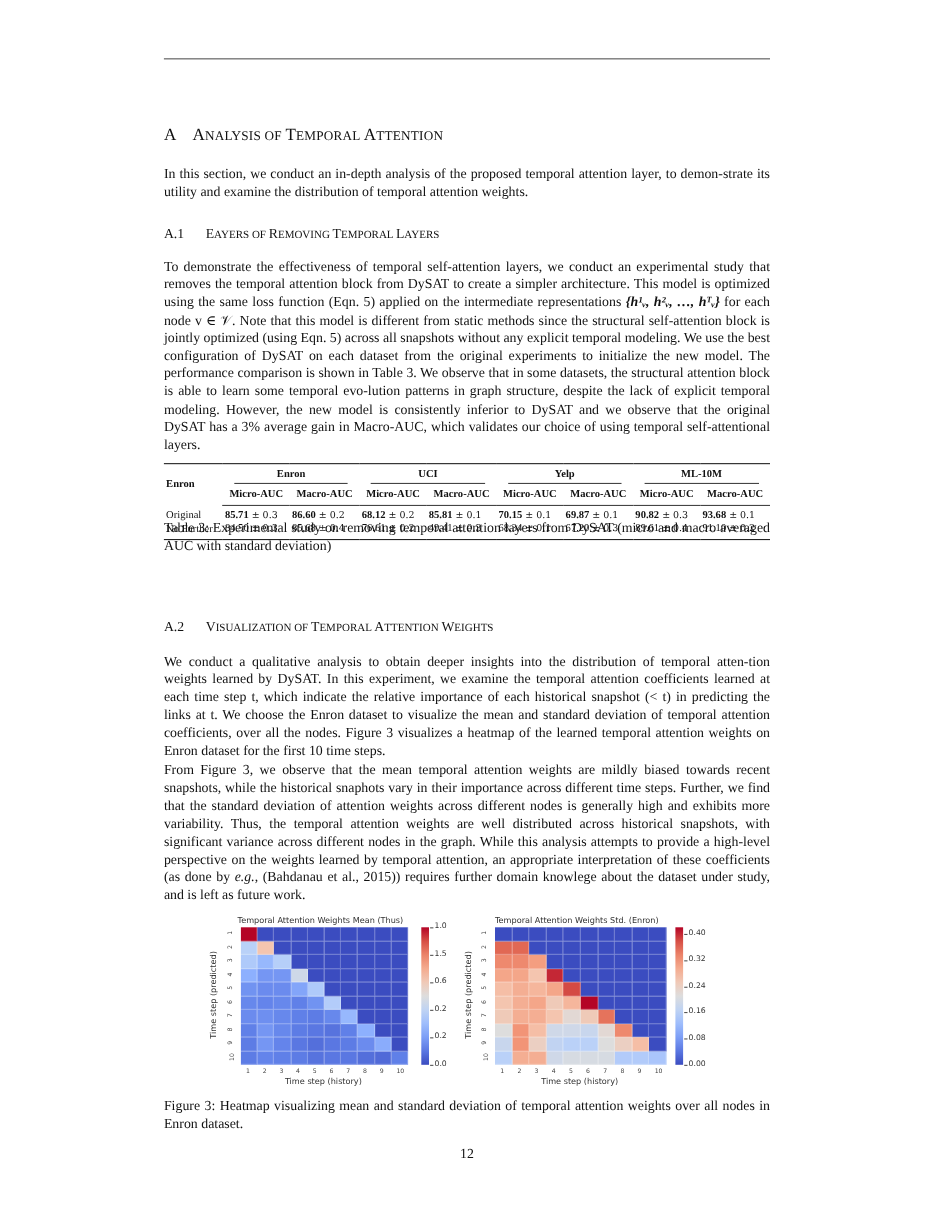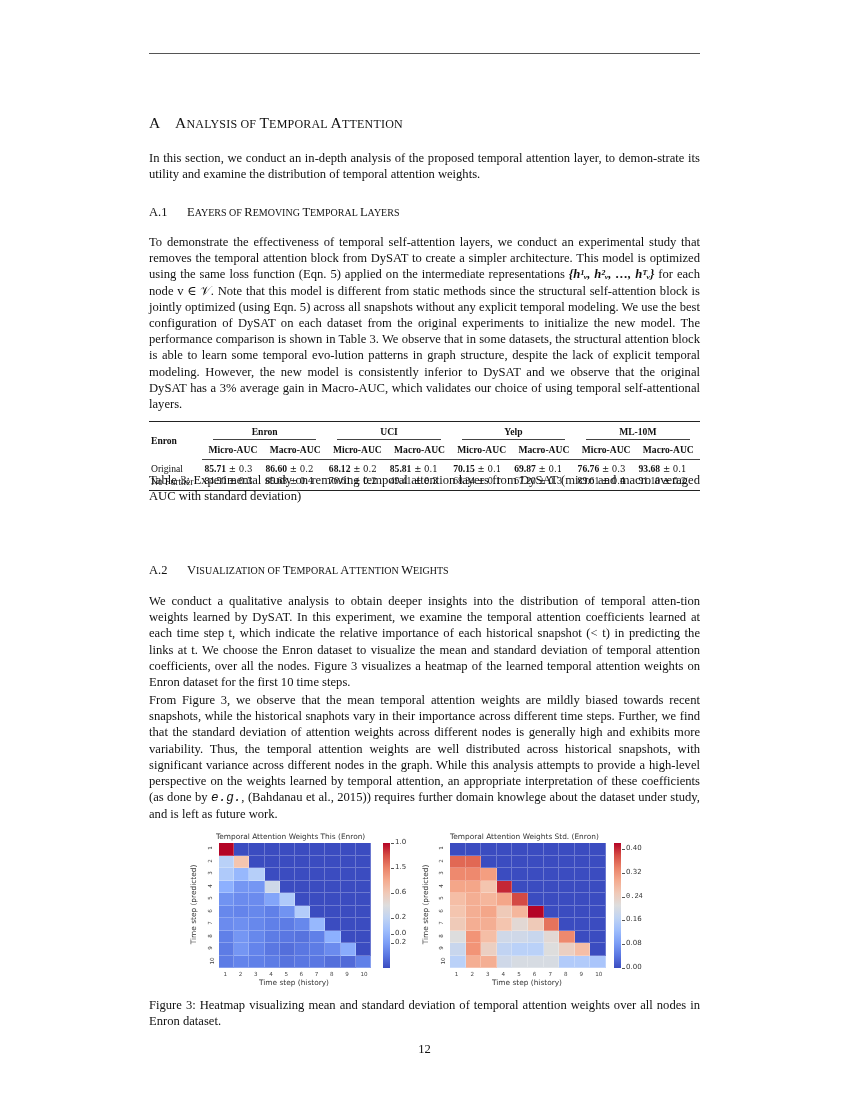--- a/index.html
+++ b/index.html
@@ -8,21 +8,21 @@
   .page { position: absolute; left: 149px; top: 0; width: 551px; }
   .h1 { position: absolute; left: 0; top: 114px; font-size: 15.5px; letter-spacing: 0.2px; }
   .h1 .num { display: inline-block; width: 26px; }
   .sc-big { font-size: 15.5px; }
   .sc-small { font-size: 12px; }
   .h2 { position: absolute; left: 0; font-size: 12.5px; }
   .h2 .num { display: inline-block; width: 38px; }
   .h2 .sc-big { font-size: 12.5px; }
   .h2 .sc-small { font-size: 10px; }
   .para { position: absolute; left: 0; width: 551px; font-size: 12.6px; line-height: 16.2px; text-align: justify; hyphens: manual; }
-  .para i { font-style: italic; font-family: Liberation Mono, monospace; }
+  .para i { font-style: italic; }
   .tbl-wrap { position: absolute; left: 0; top: 421px; width: 551px; }
   table.res { width: 551px; border-collapse: collapse; font-size: 9.6px; line-height: 11px; }
   table.res th, table.res td { padding: 0 2px; white-space: nowrap; }
   table.res .toprule td, table.res .toprule th { border-top: 1.4px solid #222; }
   table.res th { font-weight: bold; }
   table.res .grp { text-align: center; padding-top: 4px; padding-bottom: 2px; }
   table.res .grp span { display: inline-block; border-bottom: 0.8px solid #444; width: 86%; padding-bottom: 2px; }
   table.res .sub th { padding-top: 2px; padding-bottom: 4px; text-align: center; border-bottom: 0.8px solid #444; }
   table.res .method { text-align: left; vertical-align: middle; }
   table.res td { text-align: left; }
@@ -82,21 +82,21 @@
       </tbody>
         <tbody id="res-body">
           <tr class="r1 ">
             <td>Original</td>
             <td><span class="b">85.71</span><span class="pm"> ± 0.3</span></td>
             <td><span class="b">86.60</span><span class="pm"> ± 0.2</span></td>
             <td><span class="b">68.12</span><span class="pm"> ± 0.2</span></td>
             <td><span class="b">85.81</span><span class="pm"> ± 0.1</span></td>
             <td><span class="b">70.15</span><span class="pm"> ± 0.1</span></td>
             <td><span class="b">69.87</span><span class="pm"> ± 0.1</span></td>
-            <td><span class="b">76.76</span><span class="pm"> ± 0.3</span></td>
+            <td><span class="b">90.82</span><span class="pm"> ± 0.3</span></td>
             <td><span class="b">93.68</span><span class="pm"> ± 0.1</span></td>
           </tr>
           <tr class="last">
             <td>No Further</td>
             <td><span>84.50</span><span class="pm"> ± 0.3</span></td>
             <td><span>85.68</span><span class="pm"> ± 0.4</span></td>
             <td><span>76.61</span><span class="pm"> ± 0.2</span></td>
             <td><span>49.41</span><span class="pm"> ± 0.3</span></td>
             <td><span>68.34</span><span class="pm"> ± 0.1</span></td>
             <td><span>67.20</span><span class="pm"> ± 0.3</span></td>
@@ -116,21 +116,21 @@
   <div class="para" style="top:593px;">We conduct a qualitative analysis to obtain deeper insights into the distribution of temporal atten-tion weights learned by DySAT. In this experiment, we examine the temporal attention coefficients learned at each time step t, which indicate the relative importance of each historical snapshot (&lt; t) in predicting the links at t. We choose the Enron dataset to visualize the mean and standard deviation of temporal attention coefficients, over all the nodes. Figure 3 visualizes a heatmap of the learned temporal attention weights on Enron dataset for the first 10 time steps.</div>
 
   <div class="para" style="top:692px;"><span>From Figure 3, we observe that the mean temporal attention weights are mildly biased towards recent snapshots, while the historical snaphots vary in their importance across different time steps. Further, we find that the standard deviation of attention weights across different nodes is generally high and exhibits more variability. Thus, the temporal attention weights are well distributed across historical snapshots, with significant variance across different nodes in the graph. While this analysis attempts to provide a high-level perspective on the weights learned by temporal attention, an appropriate interpretation of these coefficients (as done by </span><i>e.g.</i><span>, (Bahdanau et al., 2015)) requires further domain knowlege about the dataset under study, and is left as future work.</span></div>
 
   <div class="para" style="top:997px;">Figure 3: Heatmap visualizing mean and standard deviation of temporal attention weights over all nodes in Enron dataset.</div>
 
   <div class="pageno">12</div>
 </div>
 
 <div id="fig-mean" style="position:absolute;left:0;top:0;">
-    <div class="hm-title" style="left:216px;top:832px;">Temporal Attention Weights This (Enron)</div>
+    <div class="hm-title" style="left:216px;top:832px;">Temporal Attention Weights Mean (Thus)</div>
     <div class="hm-grid" style="left:219px;top:843px;width:152px;height:125px;">
       <div style="background:rgb(180,4,38);"></div>
       <div style="background:rgb(59,76,192);"></div>
       <div style="background:rgb(59,76,192);"></div>
       <div style="background:rgb(59,76,192);"></div>
       <div style="background:rgb(59,76,192);"></div>
       <div style="background:rgb(59,76,192);"></div>
       <div style="background:rgb(59,76,192);"></div>
       <div style="background:rgb(59,76,192);"></div>
       <div style="background:rgb(59,76,192);"></div>
@@ -242,21 +242,21 @@
     <div class="tick" style="left:208px;top:882.75px;transform:rotate(-90deg);">4</div>
     <div class="tick" style="left:208px;top:895.25px;transform:rotate(-90deg);">5</div>
     <div class="tick" style="left:208px;top:907.75px;transform:rotate(-90deg);">6</div>
     <div class="tick" style="left:208px;top:920.25px;transform:rotate(-90deg);">7</div>
     <div class="tick" style="left:208px;top:932.75px;transform:rotate(-90deg);">8</div>
     <div class="tick" style="left:208px;top:945.25px;transform:rotate(-90deg);">9</div>
     <div class="tick" style="left:208px;top:957.75px;transform:rotate(-90deg);">10</div>
     <div class="axlabel" style="left:259px;top:978px;">Time step (history)</div>
     <div class="axlabel" style="left:154px;top:900px;transform:rotate(-90deg);">Time step (predicted)</div>
     <div class="cbar" style="left:383px;top:843px;height:125px;background:linear-gradient(rgb(180,4,38) 0%,rgb(214,78,69) 10%,rgb(235,131,105) 20%,rgb(244,171,143) 30%,rgb(240,201,183) 40%,rgb(221,221,221) 50%,rgb(191,211,243) 60%,rgb(158,189,252) 70%,rgb(124,158,246) 80%,rgb(90,119,226) 90%,rgb(59,76,192) 100%);"></div>
-    <div class="cbtick" style="left:395px;top:929px;">0.0</div>
+    <div class="cbtick" style="left:395px;top:963px;">0.0</div>
     <div class="cbtick" style="left:395px;top:938px;">0.2</div>
     <div class="cbtick" style="left:395px;top:913px;">0.2</div>
     <div class="cbtick" style="left:395px;top:888px;">0.6</div>
     <div class="cbtick" style="left:395px;top:863px;">1.5</div>
     <div class="cbtick" style="left:395px;top:838px;">1.0</div>
   </div>
 <div id="fig-std" style="position:absolute;left:0;top:0;">
     <div class="hm-title" style="left:450px;top:832px;">Temporal Attention Weights Std. (Enron)</div>
     <div class="hm-grid" style="left:450px;top:843px;width:156px;height:125px;">
       <div style="background:rgb(59,76,192);"></div>
@@ -379,16 +379,16 @@
     <div class="tick" style="left:439px;top:920.25px;transform:rotate(-90deg);">7</div>
     <div class="tick" style="left:439px;top:932.75px;transform:rotate(-90deg);">8</div>
     <div class="tick" style="left:439px;top:945.25px;transform:rotate(-90deg);">9</div>
     <div class="tick" style="left:439px;top:957.75px;transform:rotate(-90deg);">10</div>
     <div class="axlabel" style="left:492px;top:978px;">Time step (history)</div>
     <div class="axlabel" style="left:386px;top:900px;transform:rotate(-90deg);">Time step (predicted)</div>
     <div class="cbar" style="left:614px;top:843px;height:125px;background:linear-gradient(rgb(180,4,38) 0%,rgb(214,78,69) 10%,rgb(235,131,105) 20%,rgb(244,171,143) 30%,rgb(240,201,183) 40%,rgb(221,221,221) 50%,rgb(191,211,243) 60%,rgb(158,189,252) 70%,rgb(124,158,246) 80%,rgb(90,119,226) 90%,rgb(59,76,192) 100%);"></div>
     <div class="cbtick" style="left:626px;top:963px;">0.00</div>
     <div class="cbtick" style="left:626px;top:939.1904761904761px;">0.08</div>
     <div class="cbtick" style="left:626px;top:915.3809523809524px;">0.16</div>
-    <div class="cbtick" style="left:626px;top:891.5714285714286px;font-family:Liberation Mono, monospace;">0.24</div>
+    <div class="cbtick" style="left:626px;top:891.5714285714286px;">0.24</div>
     <div class="cbtick" style="left:626px;top:867.7619047619047px;">0.32</div>
     <div class="cbtick" style="left:626px;top:843.952380952381px;">0.40</div>
   </div>
 
 </body></html>

